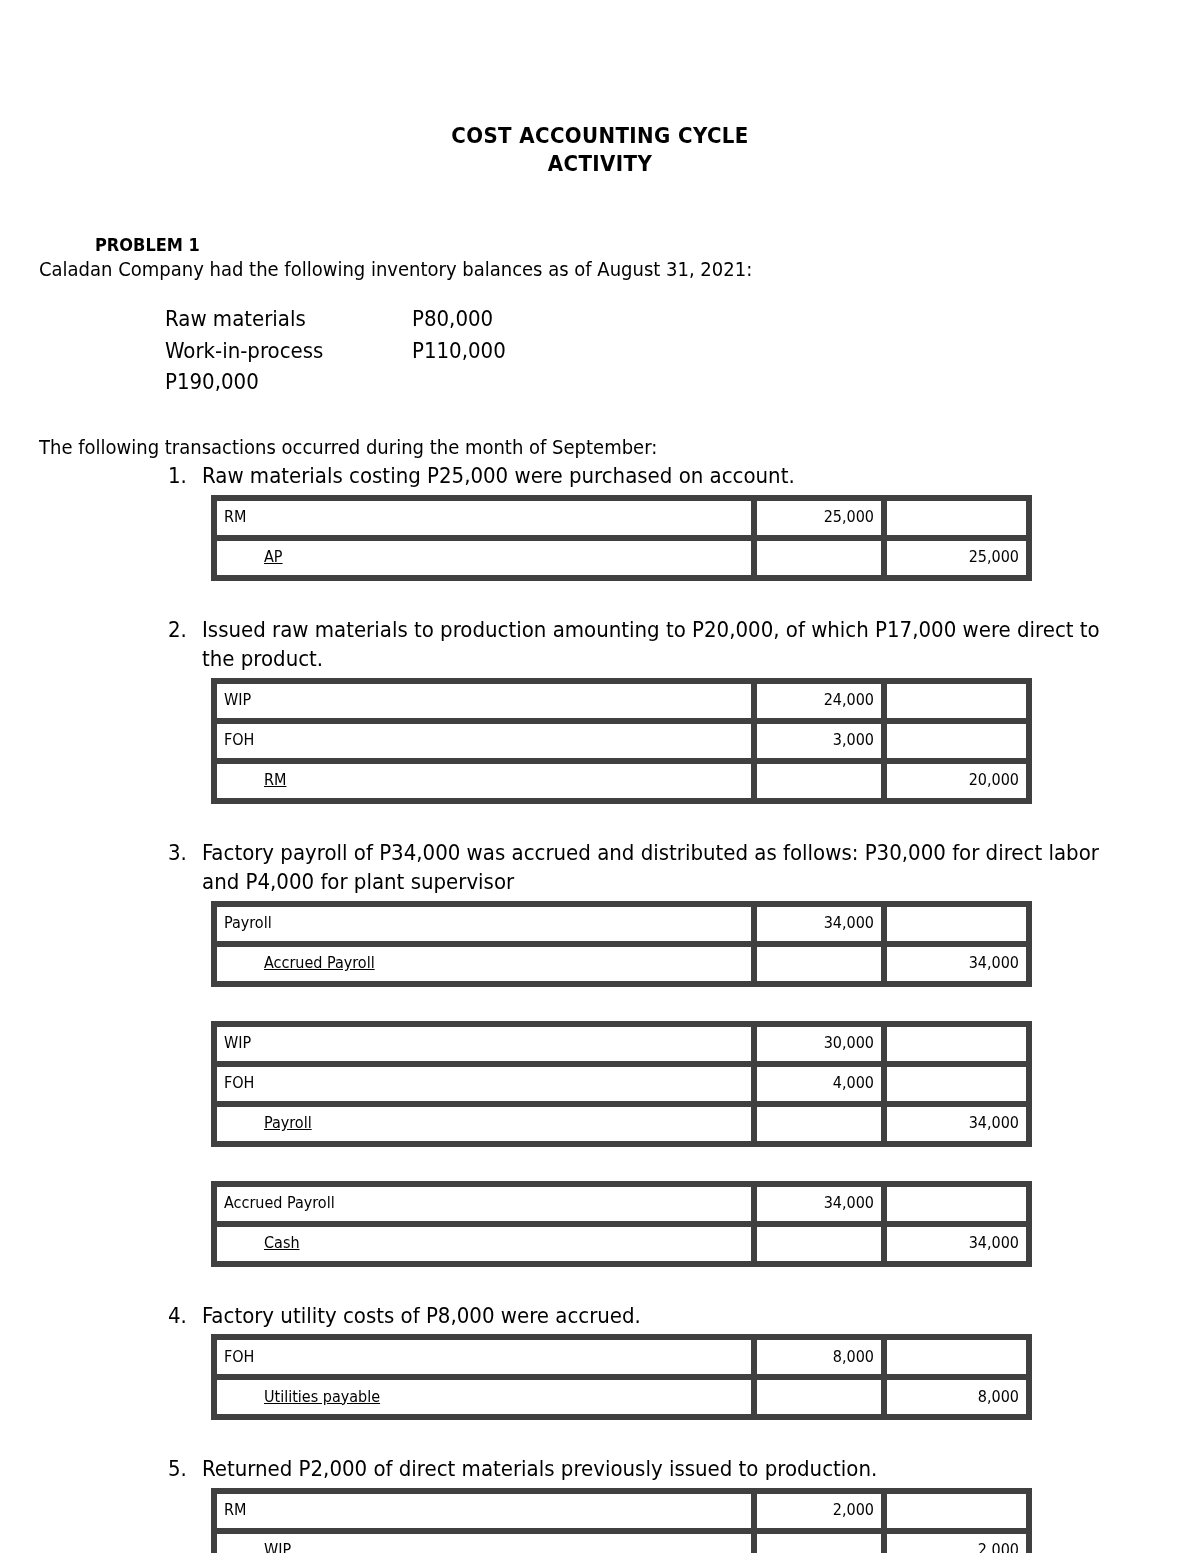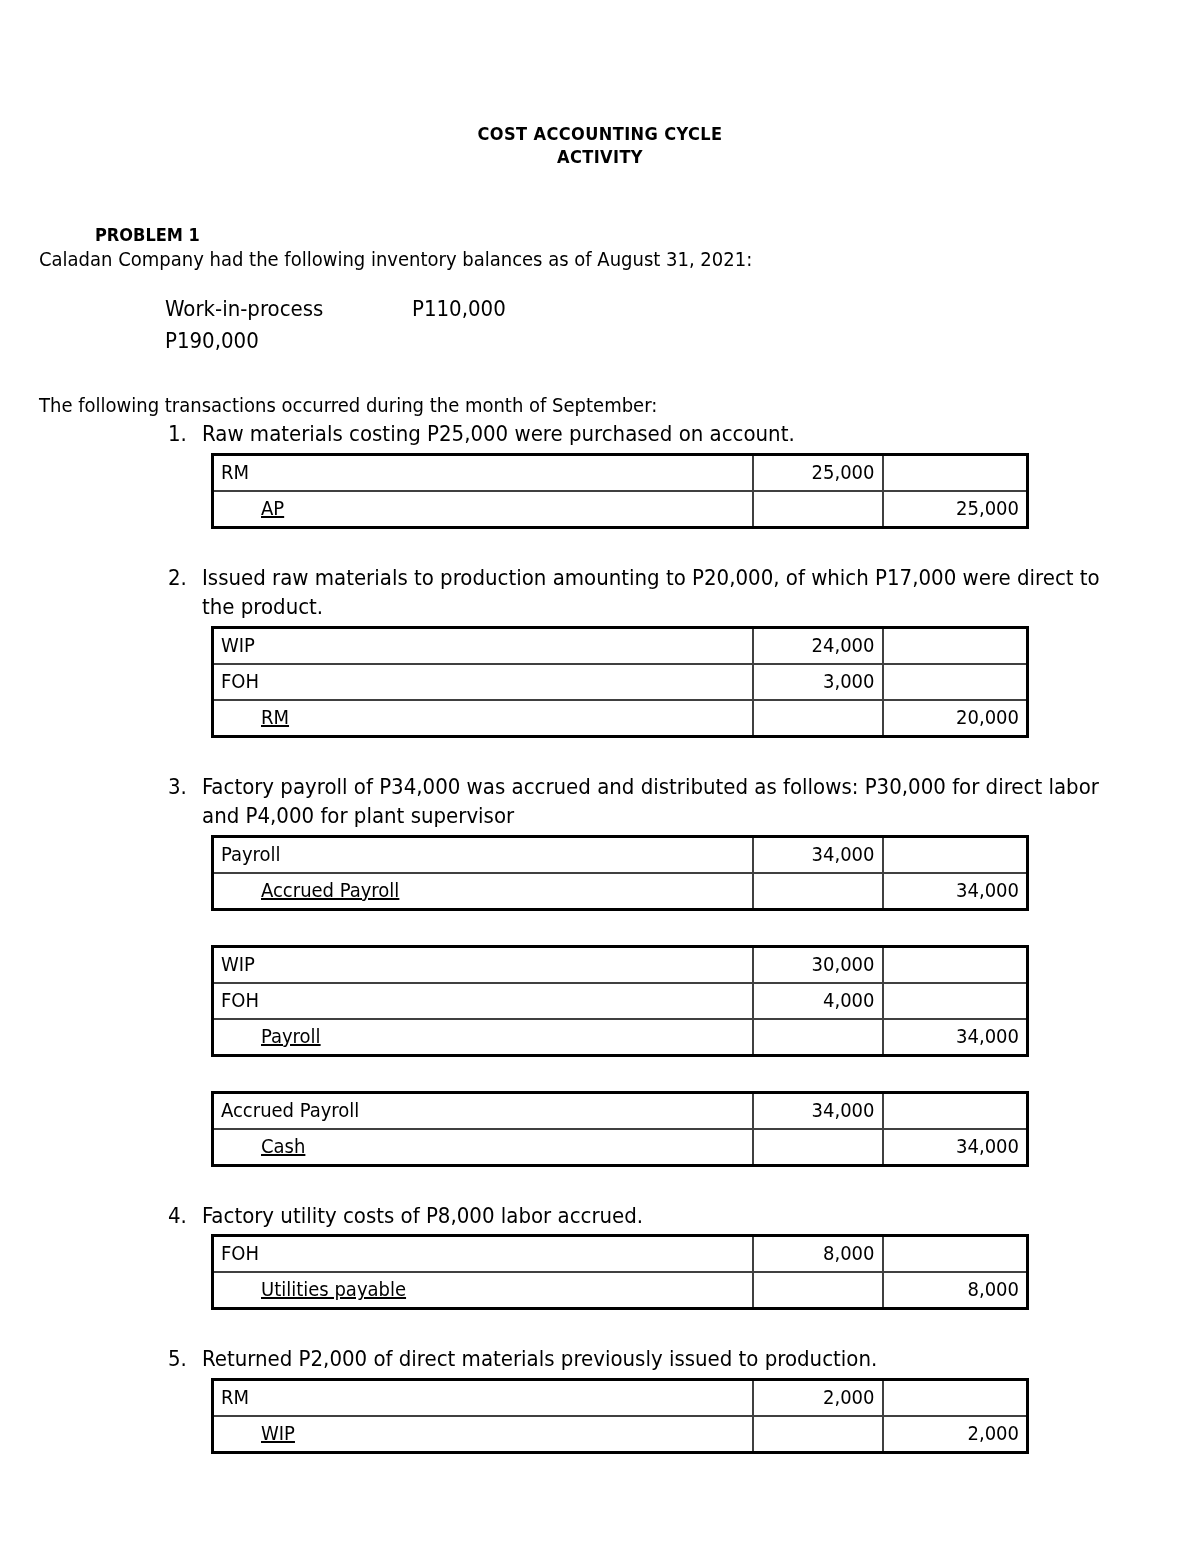--- a/index.html
+++ b/index.html
@@ -20,21 +20,21 @@
     width: 1200px;
     height: 1553px;
     box-sizing: border-box;
     padding: 0;
   }
 
   
   .doc-title {
     text-align: center;
     font-weight: bold;
-    font-size: 18px;
+    font-size: 22px;
     letter-spacing: 0.4px;
     line-height: 1.28;
   }
   .title-block {
     padding-top: 122px;
   }
 
   .section-heading {
     font-weight: bold;
     font-size: 18px;
@@ -81,22 +81,22 @@
   
   .je-table {
     border-collapse: collapse;
     margin-left: 211px;
     width: 815px;
     table-layout: fixed;
     border: 3px solid #000;
     margin-top: 4px;
   }
   .je-table td {
-    border: 2px solid #404040;
-    font-size: 20px;
+    border: 6px solid #404040;
+    font-size: 16px;
     height: 30px;
     padding: 1px 7px 3px 7px;
     line-height: 1.2;
     vertical-align: middle;
   }
   .je-table td.acct {
     text-align: left;
   }
   .je-table td.acct.credit-line {
     padding-left: 47px;
@@ -119,20 +119,24 @@
 
   <div class="title-block">
     <div class="doc-title">COST ACCOUNTING CYCLE</div>
     <div class="doc-title">ACTIVITY</div>
   </div>
 
   <div class="section-heading">PROBLEM 1</div>
   <div class="body-line">Caladan Company had the following inventory balances as of August 31, 2021:</div>
 
   <div class="balances">
+    <div class="balance-row">
+      <span class="balance-label">Raw materials</span>
+      <span class="balance-value">P80,000</span>
+    </div>
     <div class="balance-row">
       <span class="balance-label">Work-in-process</span>
       <span class="balance-value">P110,000</span>
     </div>
     <div class="balance-row">
       <span class="balance-value">P190,000</span>
     </div>
   </div>
 
   <div class="spacer-lg"></div>
@@ -245,21 +249,21 @@
             <td class="amt"></td>
           </tr>
           <tr>
             <td class="acct credit-line">Cash</td>
             <td class="amt"></td>
             <td class="amt">34,000</td>
           </tr>
         </tbody>
       </table>
       <div class="after-table"></div>
-      <div class="numbered-item"><span class="num">4.</span><span>Factory utility costs of P8,000 labor accrued.</span></div>
+      <div class="numbered-item"><span class="num">4.</span><span>Factory utility costs of P8,000 were accrued.</span></div>
       <table class="je-table">
         <colgroup>
           <col class="col-acct">
           <col class="col-debit">
           <col class="col-credit">
         </colgroup>
         <tbody>
           <tr>
             <td class="acct">FOH</td>
             <td class="amt">8,000</td>

